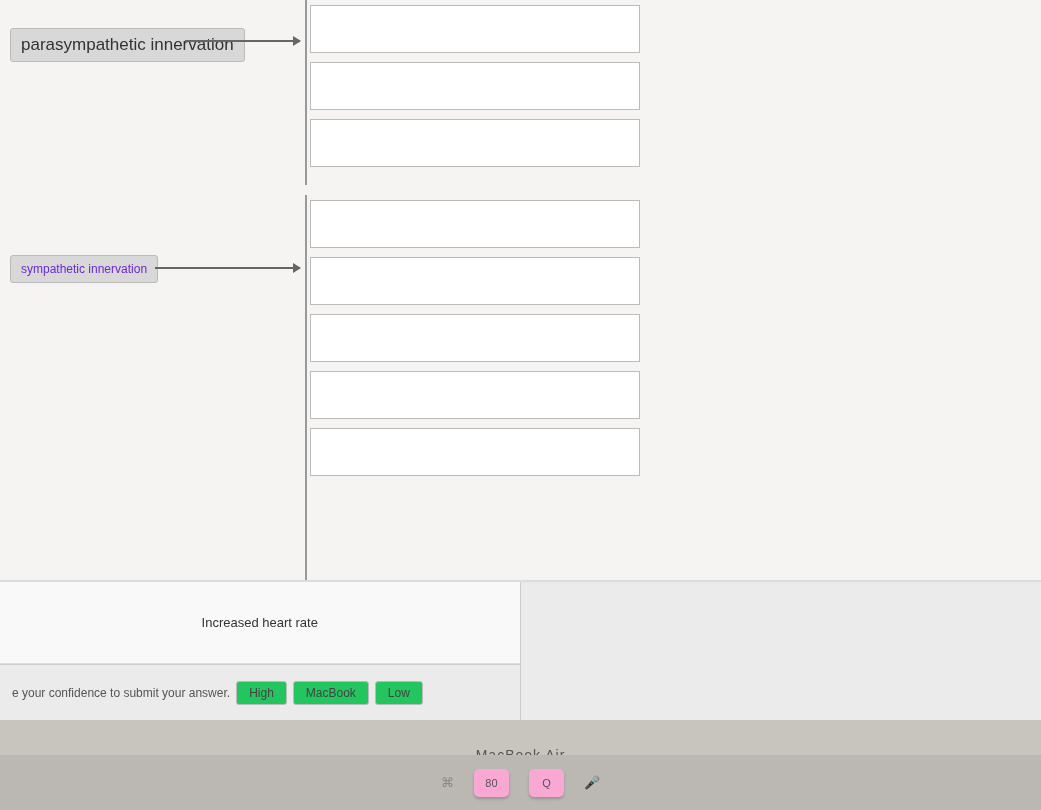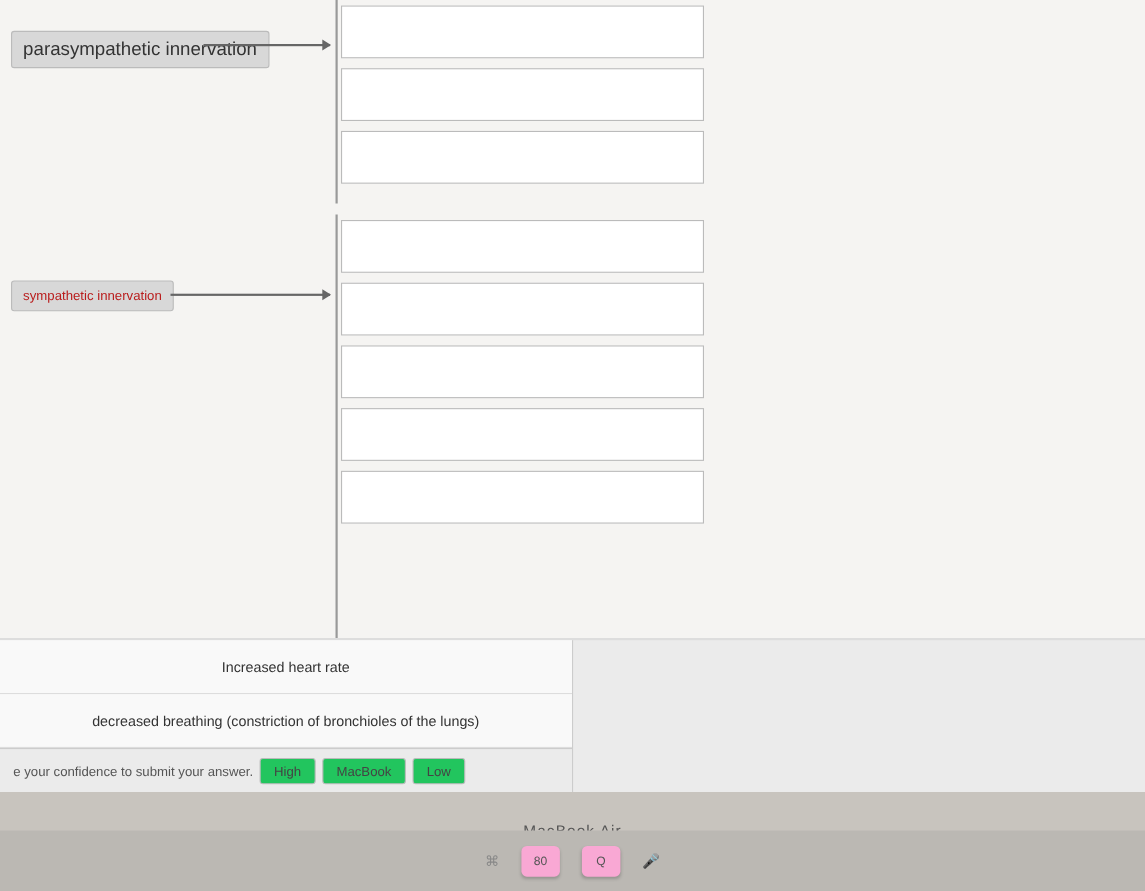--- a/index.html
+++ b/index.html
@@ -32,21 +32,21 @@
 
     .label-sympathetic {
       position: absolute;
       top: 255px;
       left: 10px;
       background-color: #d8d8d8;
       border: 1px solid #bbb;
       border-radius: 3px;
       padding: 6px 10px;
       font-size: 12px;
-      color: #b91c1c;
+      color: #6d28d9;
     }
 
     
     .arrow-parasympathetic {
       position: absolute;
       top: 40px;
       left: 185px;
       width: 115px;
       height: 2px;
       background-color: #666;
@@ -262,21 +262,21 @@
       border-bottom: 1px solid #ddd;
       cursor: pointer;
       background-color: #f9f9f9;
     }
 
     .answer-row:last-child {
       border-bottom: none;
     }
 
     .confidence-row {
-      height: 40px;
+      height: 56px;
       display: flex;
       align-items: center;
       padding: 0 12px;
       gap: 6px;
       border-top: 1px solid #ccc;
       background-color: #ebebeb;
     }
   </style>
 </head>
 <body>
@@ -311,23 +311,20 @@
     <div class="answer-box box-s5"></div>
 
   </div>
 
   <div class="bottom-section">
     <div class="answer-options-grid">
 
       <div class="answer-option-left">
         <div class="answer-row">
           <span>Increased heart rate</span>
-        </div>
-        <div class="answer-row">
-          <span>decreased breathing (constriction of bronchioles of the lungs)</span>
         </div>
         <div class="confidence-row">
           <span class="confidence-label">e your confidence to submit your answer.</span>
           <button class="confidence-btn">High</button>
           <button class="confidence-btn">MacBook</button>
           <button class="confidence-btn">Low</button>
         </div>
       </div>
 
 

